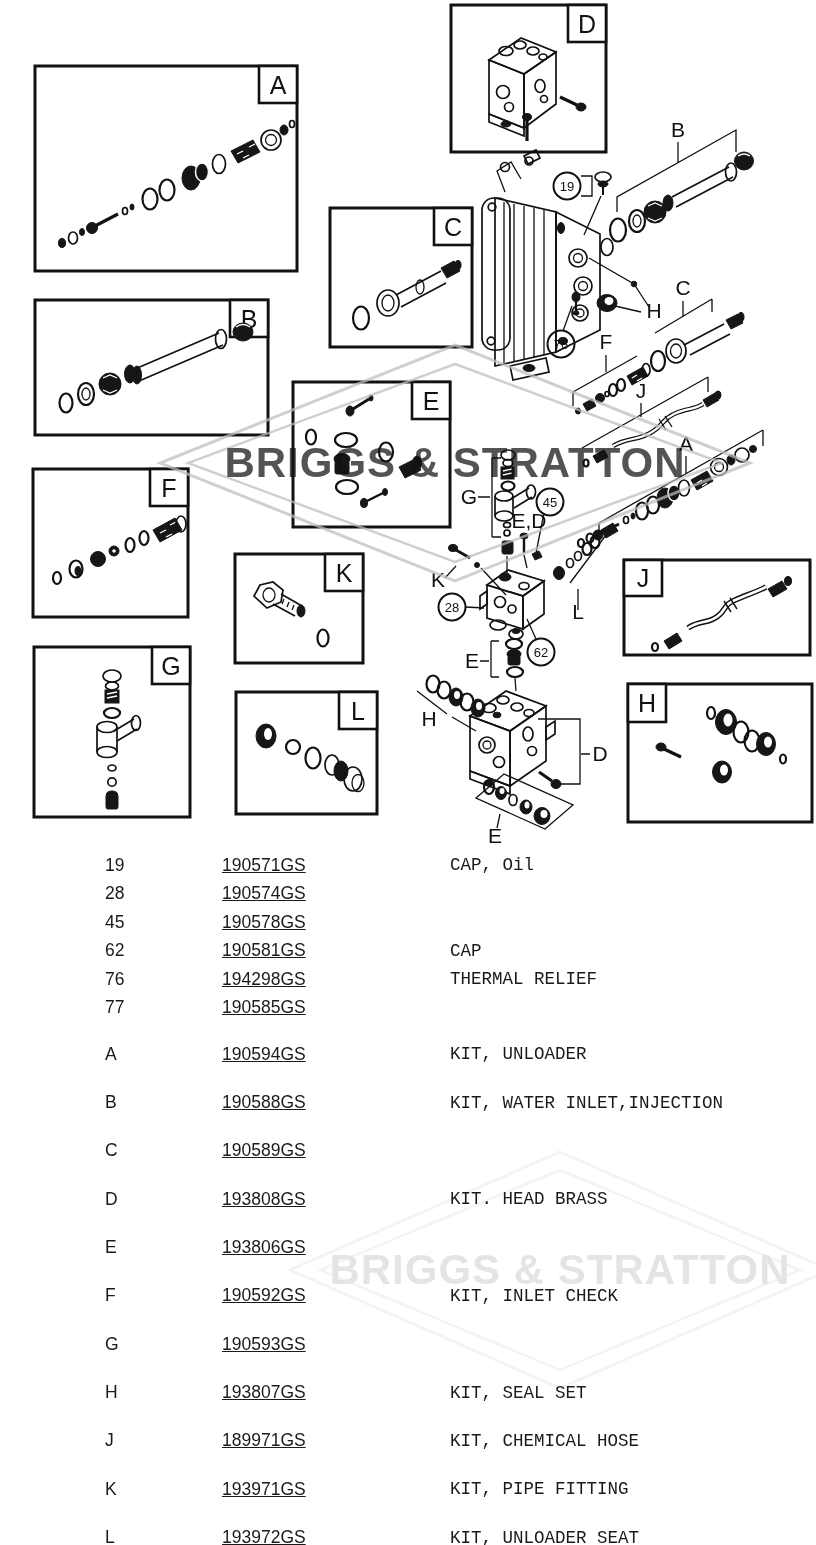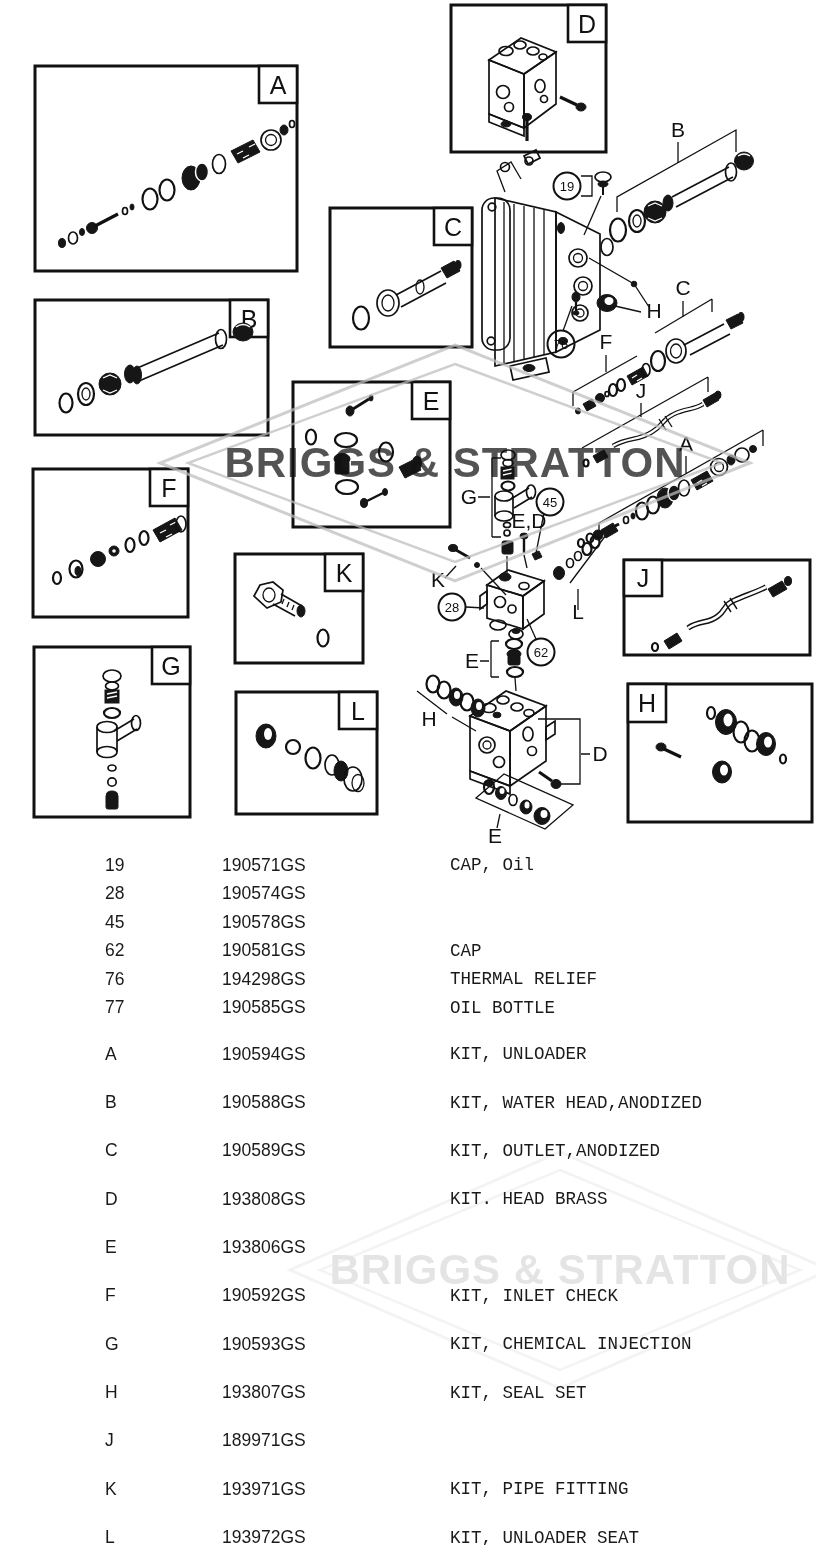--- a/index.html
+++ b/index.html
@@ -21,21 +21,21 @@
   .circnum{font-size:13px;text-anchor:middle;}
   .wmtext{font-size:42px;font-weight:bold;letter-spacing:1px;text-anchor:middle;}
   
   .parts-table{position:absolute;left:0;top:851px;width:816px;z-index:2;color:#1a1a1a;font-size:17.5px;}
   .prow{display:flex;align-items:center;padding-left:105px;}
   .prow.tight{height:28.5px;}
   .prow.wide{height:48.35px;}
   #kit-rows{margin-top:8px;}
   .cell{display:block;white-space:nowrap;}
   .c-ref{width:117px;}
-  .c-num{width:228px;}
+  .c-num{width:228px;text-decoration:underline;}
   .c-desc{flex:1;font-family:Liberation Mono, monospace;}
 </style>
 </head>
 <body>
 
 <div class="page">
 
 <svg class="diagram-svg" width="816" height="845" viewBox="0 0 816 845">
 
   <g>
@@ -561,66 +561,64 @@
           <span class="cell c-desc">CAP</span>
         </div>
         <div class="prow tight">
           <span class="cell c-ref">76</span>
           <span class="cell c-num">194298GS</span>
           <span class="cell c-desc">THERMAL RELIEF</span>
         </div>
         <div class="prow tight">
           <span class="cell c-ref">77</span>
           <span class="cell c-num">190585GS</span>
-          <span class="cell c-desc">OIL BOTTLE</span>
         </div>
       </div>
   <div id="kit-rows">
         <div class="prow wide">
           <span class="cell c-ref">A</span>
           <span class="cell c-num">190594GS</span>
           <span class="cell c-desc">KIT, UNLOADER</span>
         </div>
         <div class="prow wide">
           <span class="cell c-ref">B</span>
           <span class="cell c-num">190588GS</span>
-          <span class="cell c-desc">KIT, WATER HEAD,ANODIZED</span>
+          <span class="cell c-desc">KIT, WATER INLET,INJECTION</span>
         </div>
         <div class="prow wide">
           <span class="cell c-ref">C</span>
           <span class="cell c-num">190589GS</span>
-          <span class="cell c-desc">KIT, OUTLET,ANODIZED</span>
         </div>
         <div class="prow wide">
           <span class="cell c-ref">D</span>
           <span class="cell c-num">193808GS</span>
           <span class="cell c-desc">KIT. HEAD BRASS</span>
         </div>
         <div class="prow wide">
           <span class="cell c-ref">E</span>
           <span class="cell c-num">193806GS</span>
         </div>
         <div class="prow wide">
           <span class="cell c-ref">F</span>
           <span class="cell c-num">190592GS</span>
           <span class="cell c-desc">KIT, INLET CHECK</span>
         </div>
         <div class="prow wide">
           <span class="cell c-ref">G</span>
           <span class="cell c-num">190593GS</span>
-          <span class="cell c-desc">KIT, CHEMICAL INJECTION</span>
         </div>
         <div class="prow wide">
           <span class="cell c-ref">H</span>
           <span class="cell c-num">193807GS</span>
           <span class="cell c-desc">KIT, SEAL SET</span>
         </div>
         <div class="prow wide">
           <span class="cell c-ref">J</span>
           <span class="cell c-num">189971GS</span>
+          <span class="cell c-desc">KIT, CHEMICAL HOSE</span>
         </div>
         <div class="prow wide">
           <span class="cell c-ref">K</span>
           <span class="cell c-num">193971GS</span>
           <span class="cell c-desc">KIT, PIPE FITTING</span>
         </div>
         <div class="prow wide">
           <span class="cell c-ref">L</span>
           <span class="cell c-num">193972GS</span>
           <span class="cell c-desc">KIT, UNLOADER SEAT</span>

